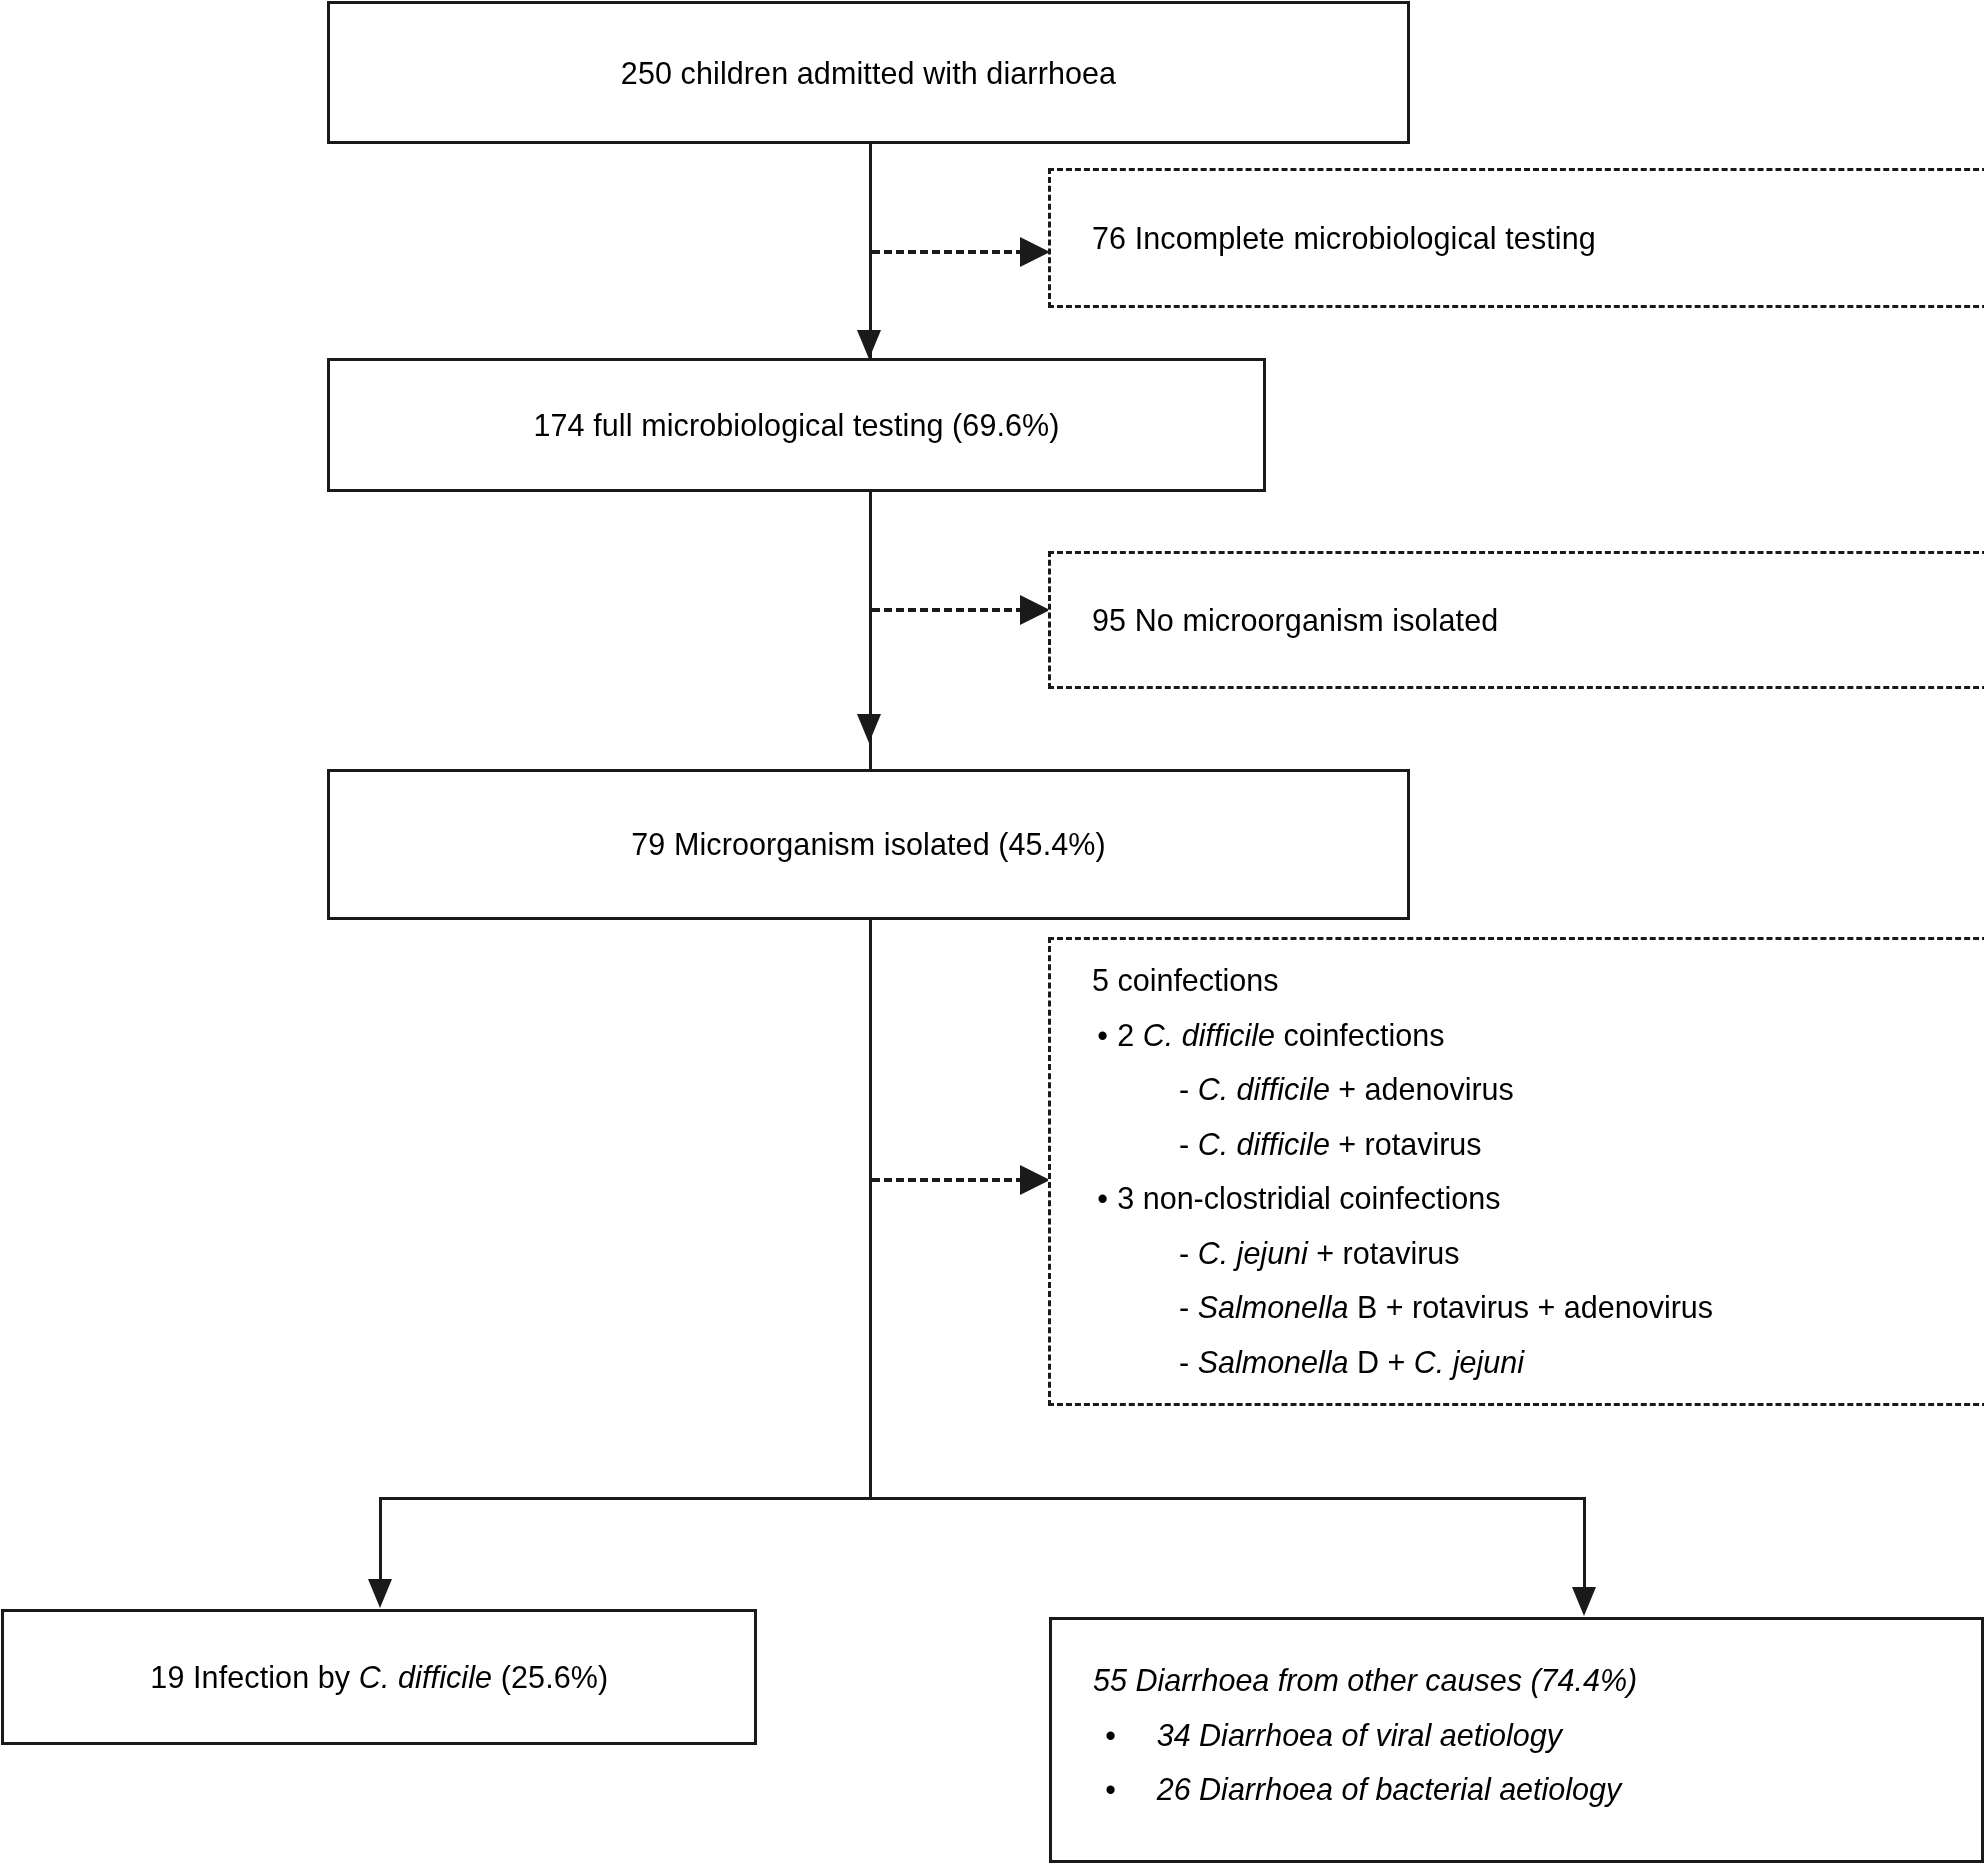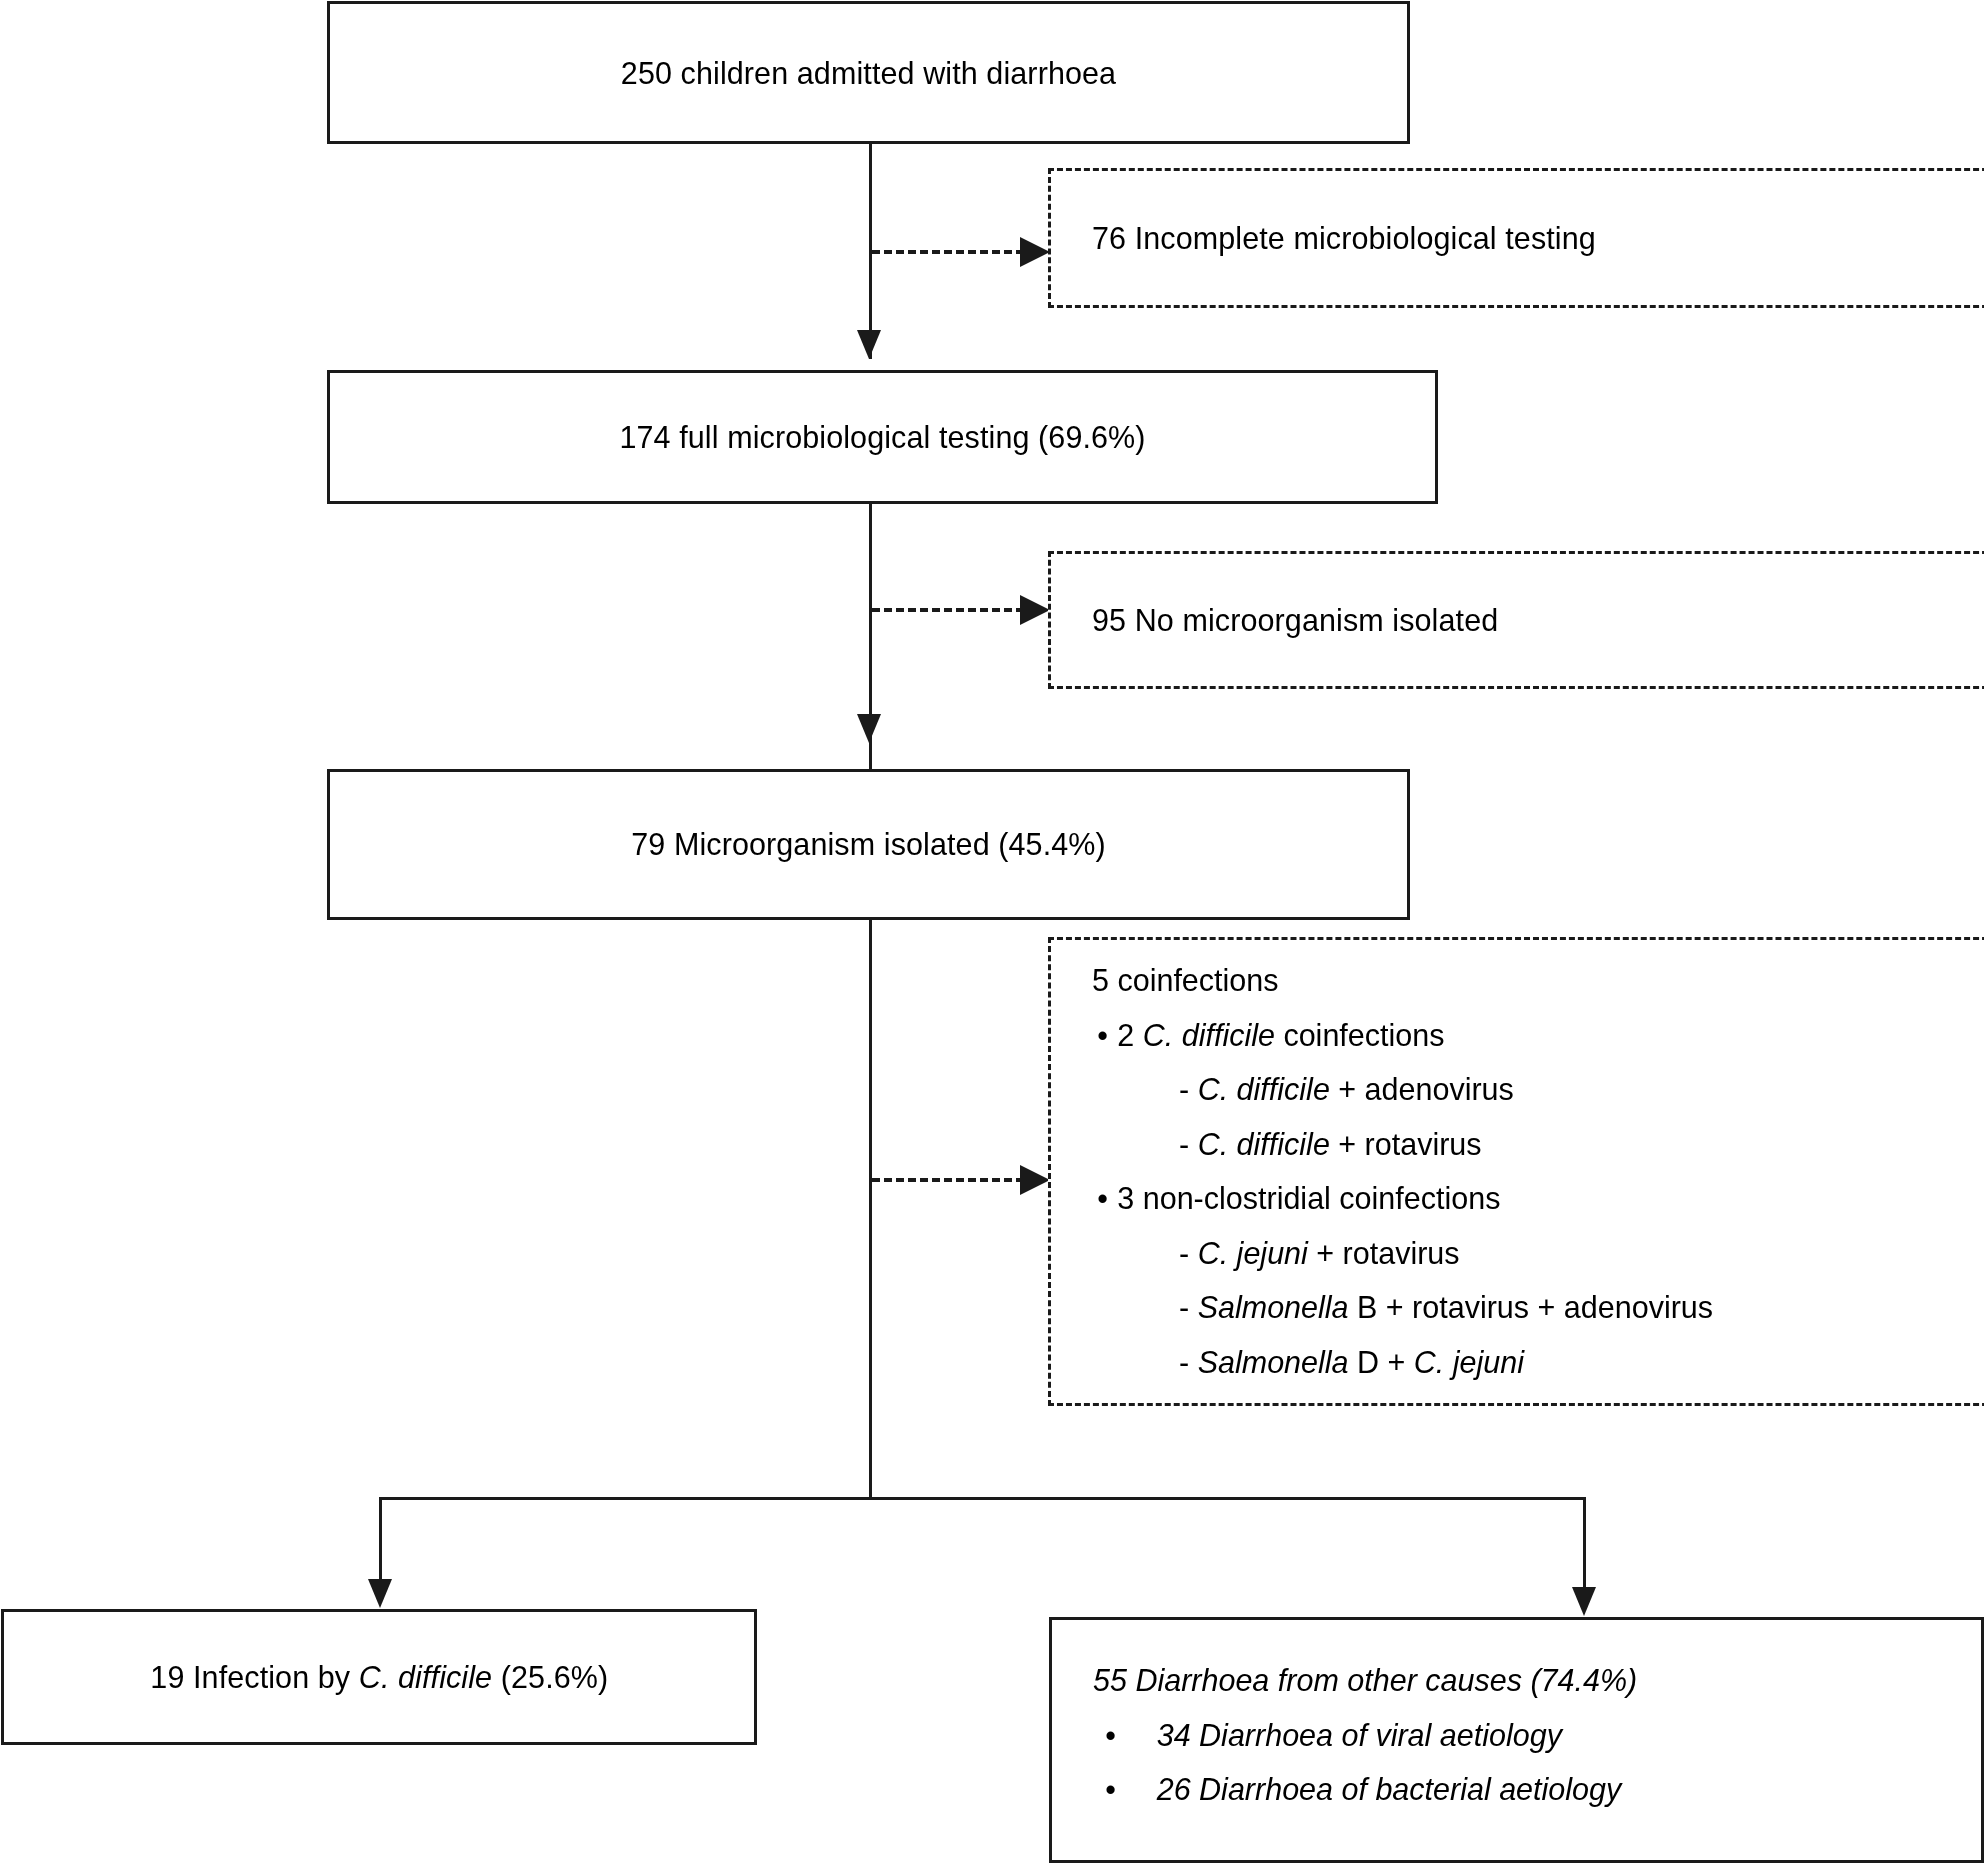--- a/index.html
+++ b/index.html
@@ -143,21 +143,21 @@
   <div class="arrowhead down" style="left:1572px; top:1587px;"></div>
 
   <div class="node solid centered" style="left:327px; top:1.3px; width:1083px; height:143px;">
     <span class="node-text">250 children admitted with diarrhoea</span>
   </div>
 
   <div class="node dashed lefted" style="left:1048px; top:168px; width:967px; height:140px;">
     <span class="node-text">76 Incomplete microbiological testing</span>
   </div>
 
-  <div class="node solid centered" style="left:327px; top:370px; width:1111px; height:134px;">
+  <div class="node solid centered" style="left:327px; top:358px; width:939px; height:134px;">
     <span class="node-text">174 full microbiological testing (69.6%)</span>
   </div>
 
   <div class="node dashed lefted" style="left:1048px; top:551px; width:967px; height:138px;">
     <span class="node-text">95 No microorganism isolated</span>
   </div>
 
   <div class="node solid centered" style="left:327px; top:769px; width:1083px; height:151px;">
     <span class="node-text">79 Microorganism isolated (45.4%)</span>
   </div>

